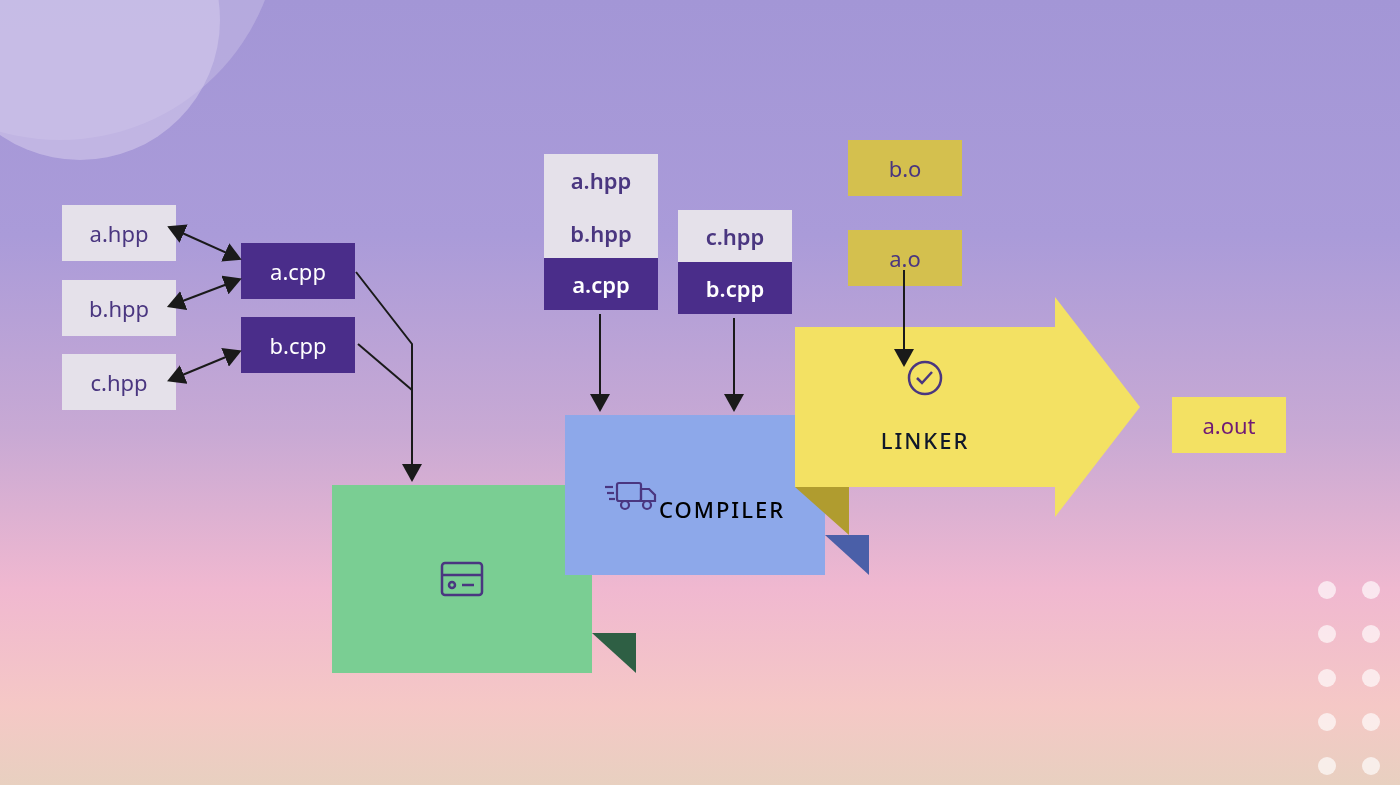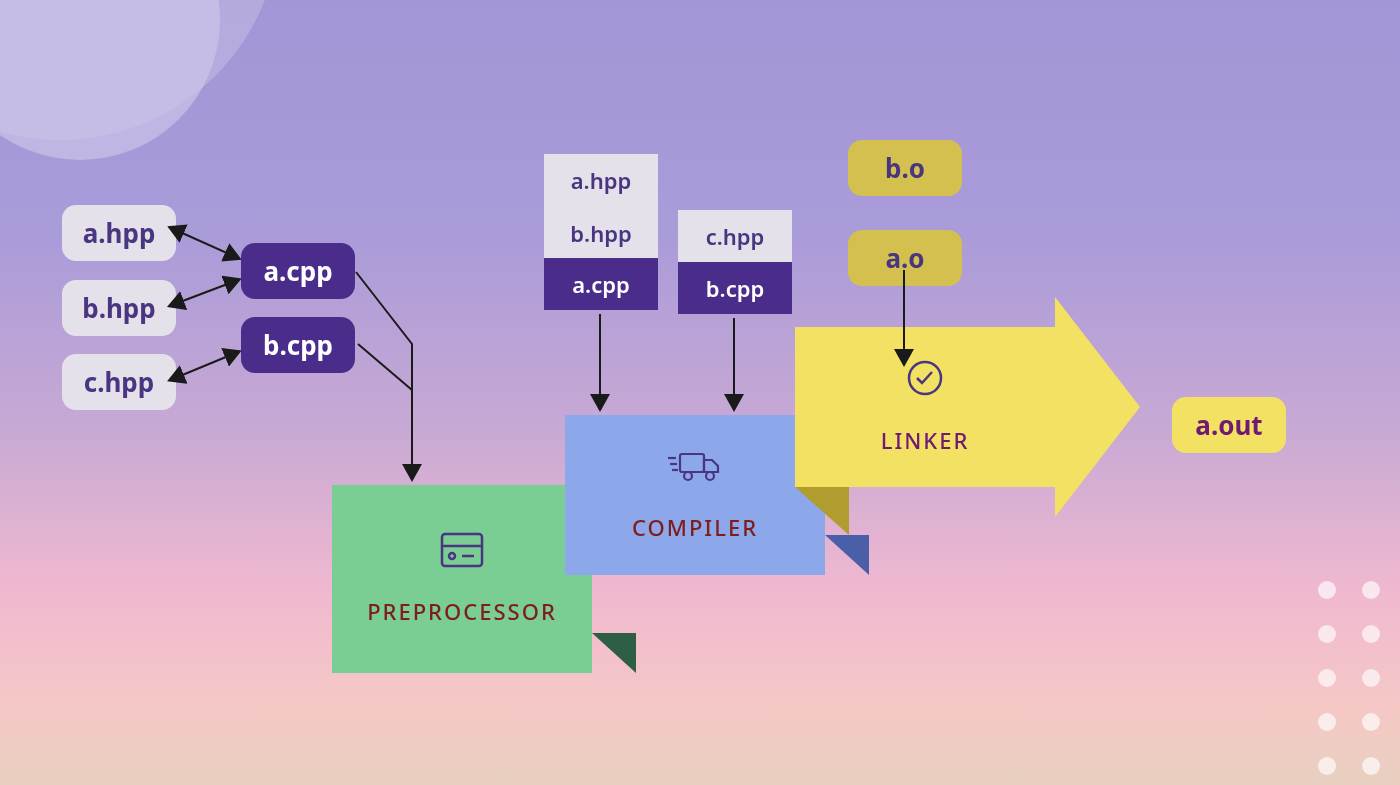--- a/index.html
+++ b/index.html
@@ -23,41 +23,40 @@
     width: 280px; height: 280px;
     border-radius: 50%;
     background: rgba(210, 200, 235, 0.6);
     top: -120px; left: -60px;
   }
   .file-box {
     position: absolute;
     display: flex;
     align-items: center;
     justify-content: center;
-    font-size: 26px;
-    font-weight: 700;
-    border-radius: 14px;
+    font-size: 22px;
+    font-weight: 400;
   }
   .hpp { background: #e5e1ea; color: #4a3680; width: 114px; height: 56px; }
   .cpp { background: #4a2d8a; color: #ffffff; width: 114px; height: 56px; }
   .obj { background: #d4c04e; color: #4a3680; width: 114px; height: 56px; }
   .out-box { background: #f3e163; color: #701a75; width: 114px; height: 56px; }
 
   .stack-box { position: absolute; display: flex; flex-direction: column; }
   .stack-box .seg { display: flex; align-items: center; justify-content: center; font-size: 22px; font-weight: 600; height: 52px; }
   .seg-hpp { background: #e5e1ea; color: #4a3680; }
   .seg-cpp { background: #4a2d8a; color: #ffffff; }
 
   .stage {
     position: absolute;
     display: flex;
-    flex-direction: column;
+    flex-direction: row;
     align-items: center;
     justify-content: center;
-    color: #7f1d1d;
+    color: #000000;
   }
   .stage-label {
     font-size: 22px;
     letter-spacing: 2px;
     font-weight: 500;
     margin-top: 28px;
   }
   .stage-fold {
     position: absolute;
     width: 0; height: 0;
@@ -85,21 +84,21 @@
   .linker-shape {
     position: absolute;
     left: 795px; top: 327px;
   }
   .linker-body {
     width: 260px; height: 160px;
     background: #f3e163;
     position: relative;
     display: flex; flex-direction: column;
     align-items: center; justify-content: center;
-    color: #701a75;
+    color: #0f172a;
   }
   .linker-arrowhead {
     position: absolute;
     left: 260px; top: -30px;
     width: 0; height: 0;
     border-top: 110px solid transparent;
     border-bottom: 110px solid transparent;
     border-left: 85px solid #f3e163;
   }
   .linker-fold {
@@ -154,21 +153,20 @@
 
 <div class="stage preproc">
   <div class="icon">
     <svg width="44" height="36" viewBox="0 0 44 36" fill="none" stroke="#4a3680" stroke-width="2.5">
       <rect x="2" y="2" width="40" height="32" rx="3"></rect>
       <line x1="2" y1="14" x2="42" y2="14"></line>
       <circle cx="12" cy="24" r="3"></circle>
       <line x1="22" y1="24" x2="34" y2="24"></line>
     </svg>
   </div>
-  <div class="stage-label">PREPROCESSOR</div>
 </div>
 <div class="stage-fold preproc-fold"></div>
 
 <div class="stage compiler">
   <div class="icon">
     <svg width="54" height="36" viewBox="0 0 54 36" fill="none" stroke="#4a3680" stroke-width="2.2">
       <rect x="12" y="6" width="24" height="18" rx="2"></rect>
       <path d="M36 12 h8 l6 6 v6 h-14 z"></path>
       <circle cx="20" cy="28" r="4"></circle>
       <circle cx="42" cy="28" r="4"></circle>

